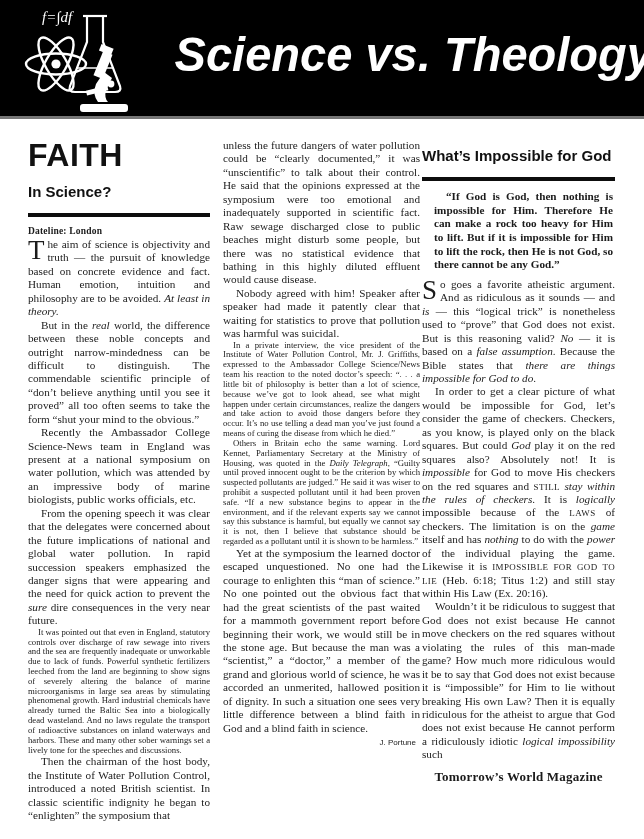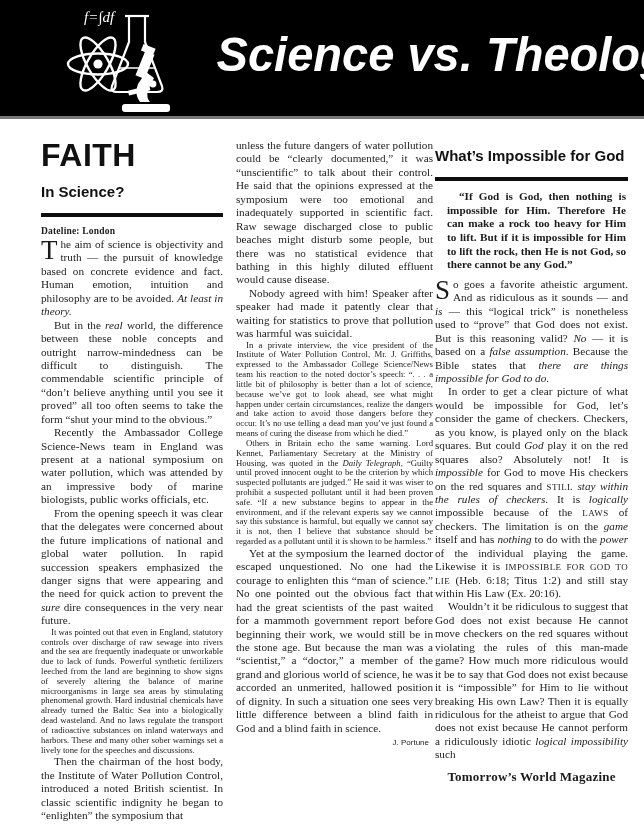--- a/index.html
+++ b/index.html
@@ -12,21 +12,20 @@
     color:#1b1b1b;
     margin:0 auto;
   }
   
   .masthead{
     height:116px;
     background:#000;
     display:flex;
     align-items:center;
     border-bottom:3px solid #777;
-    padding-left:42px;
   }
   .emblem{
     width:150px;height:112px;
     flex:0 0 auto;
     margin-left:14px;
   }
   .masthead-title{
     flex:1;
     color:#fff;
     font-family:"Liberation Sans",sans-serif;
@@ -35,21 +34,21 @@
     font-size:49px;
     letter-spacing:0px;
     text-align:center;
     margin:0 20px 8px 0;
     transform:scaleX(.96);
     white-space:nowrap;
   }
   
   .body{
     display:flex;
-    padding:16px 16px 0 41px;
+    padding:16px 16px 0 28px;
     box-sizing:border-box;
   }
   .col{box-sizing:border-box;}
   .col1{width:182px;margin-right:13px;}
   .col2{width:197px;margin-right:2px;padding-top:4px;}
   .col3{width:193px;}
   h2.art-title{
     font-family:"Liberation Sans",sans-serif;
     font-size:32px;
     font-weight:bold;

